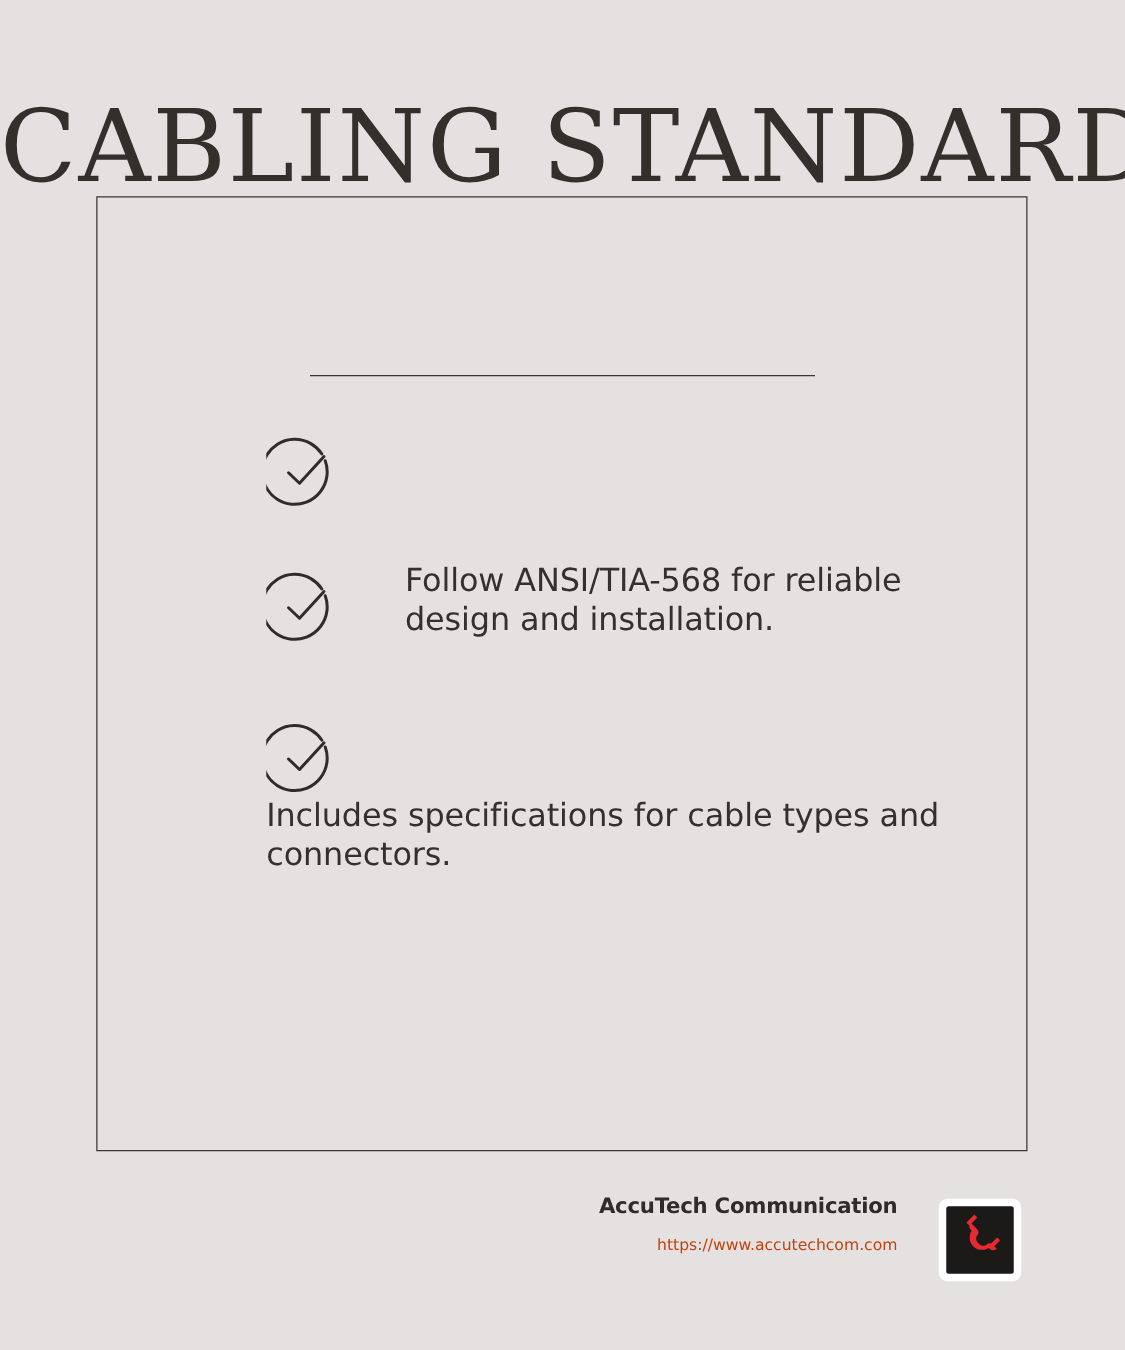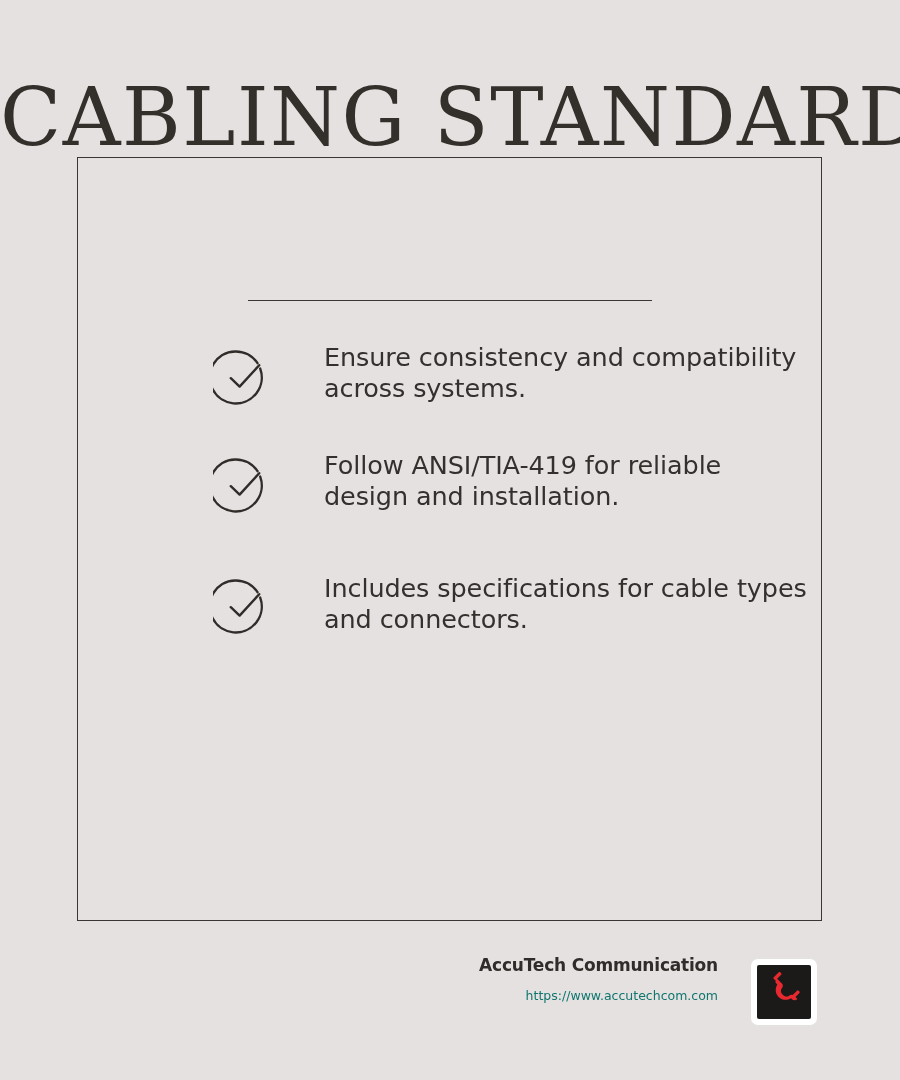--- a/index.html
+++ b/index.html
@@ -87,21 +87,21 @@
     font-size: 25.5px;
     line-height: 30.5px;
     color: #34302e;
     letter-spacing: -0.1px;
     padding-top: 2px;
   }
 
   
   .bullet-1 { margin-bottom: 41px; }
   .bullet-2 { margin-bottom: 56px; }
-  .bullet-3 { margin-bottom: 86px; }
+  .bullet-3 { margin-bottom: 86px; flex-direction: column; }
 
   
   .bullet-1 .bullet-icon { margin-top: 7px; }
   .bullet-2 .bullet-icon { margin-top: 7px; }
   .bullet-3 .bullet-icon { margin-top: 5px; }
   .bullet-4 .bullet-icon { margin-top: 5px; }
 
   
   .footer {
     position: absolute;
@@ -124,21 +124,21 @@
     letter-spacing: -0.2px;
     color: #2f2c2a;
     line-height: 20px;
     white-space: nowrap;
   }
   .brand-url {
     margin-top: 13px;
     font-family: "DejaVu Sans", "Liberation Sans", sans-serif;
     font-size: 12.5px;
     font-weight: 400;
-    color: #0f766e;
+    color: #c2410c;
     line-height: 15px;
     white-space: nowrap;
   }
   .logo {
     position: absolute;
     left: 751px;
     top: 4px;
     width: 66px;
     height: 66px;
     background: #ffffff;
@@ -174,31 +174,30 @@
 
   <div class="list">
 
     <div class="bullet bullet-1">
       <span class="bullet-icon">
         <svg viewBox="0 0 60 60" fill="none" xmlns="http://www.w3.org/2000/svg">
           <path d="M44.5 16.2 A26 26 0 1 0 47.2 21.6" stroke="#2f2c2a" stroke-width="2.4" stroke-linecap="round" fill="none"></path>
           <path d="M17.8 31.2 L26.6 39.6 L46.2 18.2" stroke="#2f2c2a" stroke-width="2.4" stroke-linecap="round" stroke-linejoin="round" fill="none"></path>
         </svg>
       </span>
-      <span class="bullet-text">Ensure consistency and compatibility across systems.</span>
     </div>
 
     <div class="bullet bullet-2">
       <span class="bullet-icon">
         <svg viewBox="0 0 60 60" fill="none" xmlns="http://www.w3.org/2000/svg">
           <path d="M44.5 16.2 A26 26 0 1 0 47.2 21.6" stroke="#2f2c2a" stroke-width="2.4" stroke-linecap="round" fill="none"></path>
           <path d="M17.8 31.2 L26.6 39.6 L46.2 18.2" stroke="#2f2c2a" stroke-width="2.4" stroke-linecap="round" stroke-linejoin="round" fill="none"></path>
         </svg>
       </span>
-      <span class="bullet-text">Follow ANSI/TIA-419 for reliable design and installation.</span>
+      <span class="bullet-text">Follow ANSI/TIA-568 for reliable design and installation.</span>
     </div>
 
     <div class="bullet bullet-3">
       <span class="bullet-icon">
         <svg viewBox="0 0 60 60" fill="none" xmlns="http://www.w3.org/2000/svg">
           <path d="M44.5 16.2 A26 26 0 1 0 47.2 21.6" stroke="#2f2c2a" stroke-width="2.4" stroke-linecap="round" fill="none"></path>
           <path d="M17.8 31.2 L26.6 39.6 L46.2 18.2" stroke="#2f2c2a" stroke-width="2.4" stroke-linecap="round" stroke-linejoin="round" fill="none"></path>
         </svg>
       </span>
       <span class="bullet-text">Includes specifications for cable types and connectors.</span>

